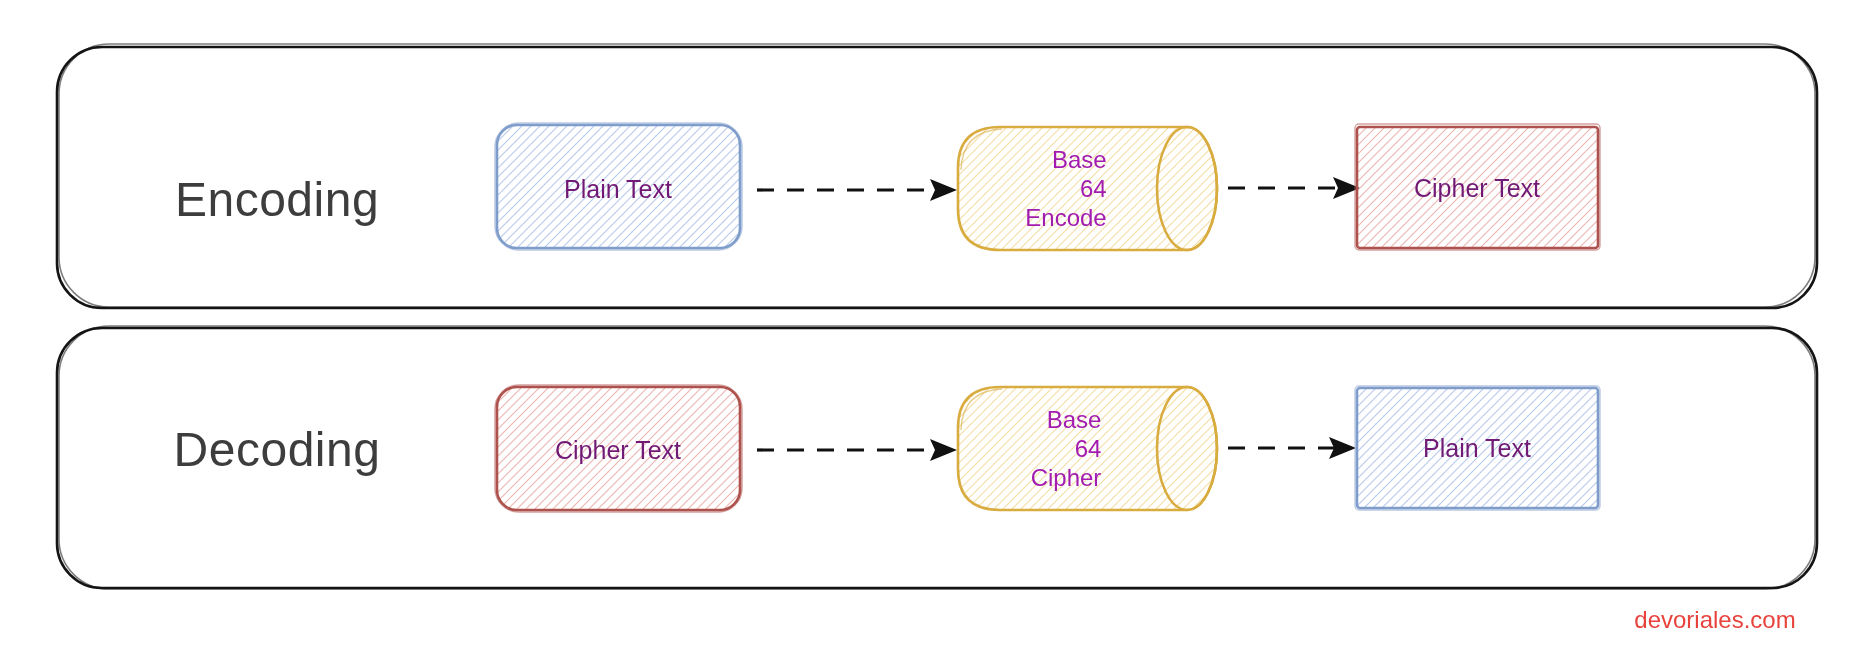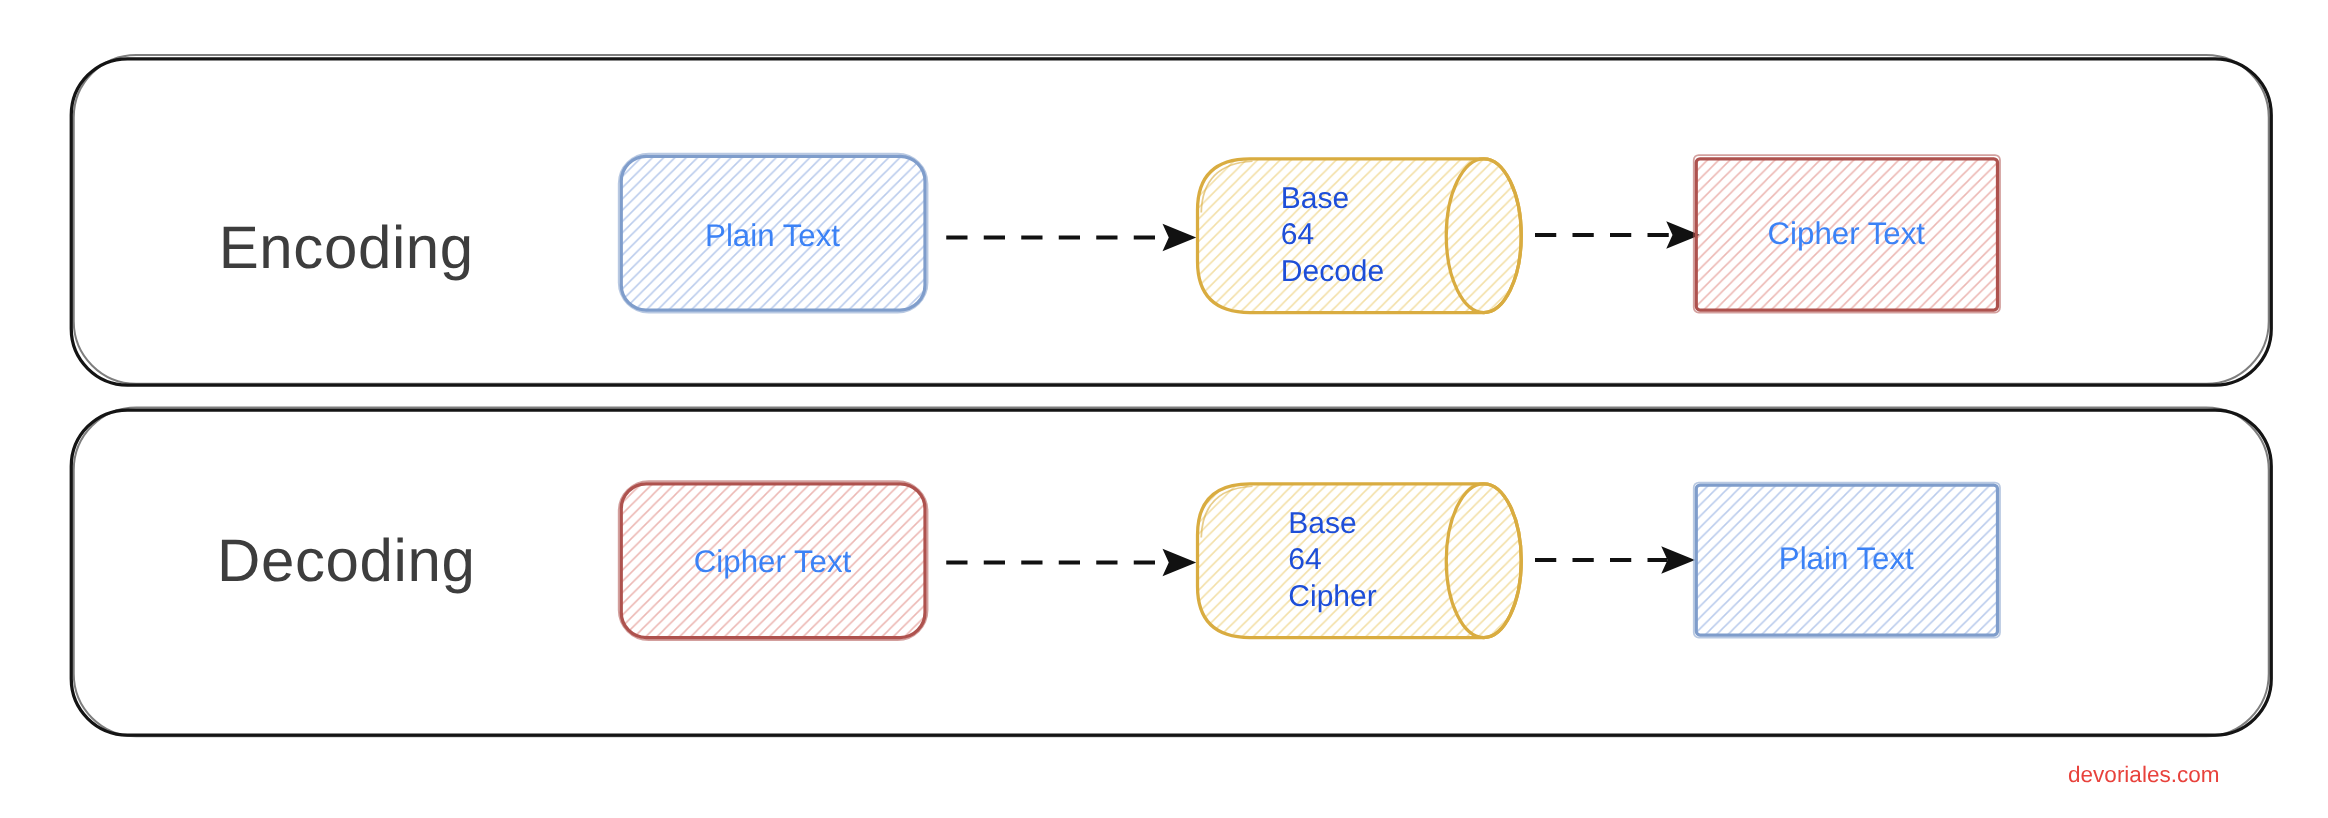--- a/index.html
+++ b/index.html
@@ -26,30 +26,30 @@
     white-space: nowrap;
     color: #111111;
   }
   .section-label {
     font-size: 48px;
     color: #3d3d3d;
     letter-spacing: 0.5px;
   }
   .node-label {
     font-size: 25px;
-    color: #3b82f6;
+    color: #701a75;
   }
   .cylinder-label {
     font-size: 24px;
-    color: #1d4ed8;
-    text-align: left;
+    color: #a21caf;
+    text-align: right;
     line-height: 29px;
   }
   .watermark {
-    font-size: 18px;
+    font-size: 24px;
     color: #e8423c;
   }
 </style>
 </head>
 <body>
 
 <div id="stage">
 
   <svg id="diagram-svg" width="1862" height="654" viewBox="0 0 1862 654">
     <defs>
@@ -103,21 +103,21 @@
     <rect x="1357" y="388" width="241" height="120" rx="3" fill="url(#hatchBlue)" stroke="#7f9dcb" stroke-width="2.6"></rect>
   </svg>
 
   <div class="txt section-label" style="left:277px; top:199px;text-align:right;">Encoding</div>
 
   <div class="txt node-label" style="left:618px; top:189px;">Plain Text</div>
 
   <div class="txt cylinder-label" style="left:1066px; top:188px;">
     <div>Base</div>
     <div>64</div>
-    <div>Decode</div>
+    <div>Encode</div>
   </div>
 
   <div class="txt node-label" style="left:1477px; top:188px;">Cipher Text</div>
 
   <div class="txt section-label" style="left:277px; top:449px;text-align:center;">Decoding</div>
 
   <div class="txt node-label" style="left:618px; top:450px;">Cipher Text</div>
 
   <div class="txt cylinder-label" style="left:1066px; top:448px;">
     <div>Base</div>

